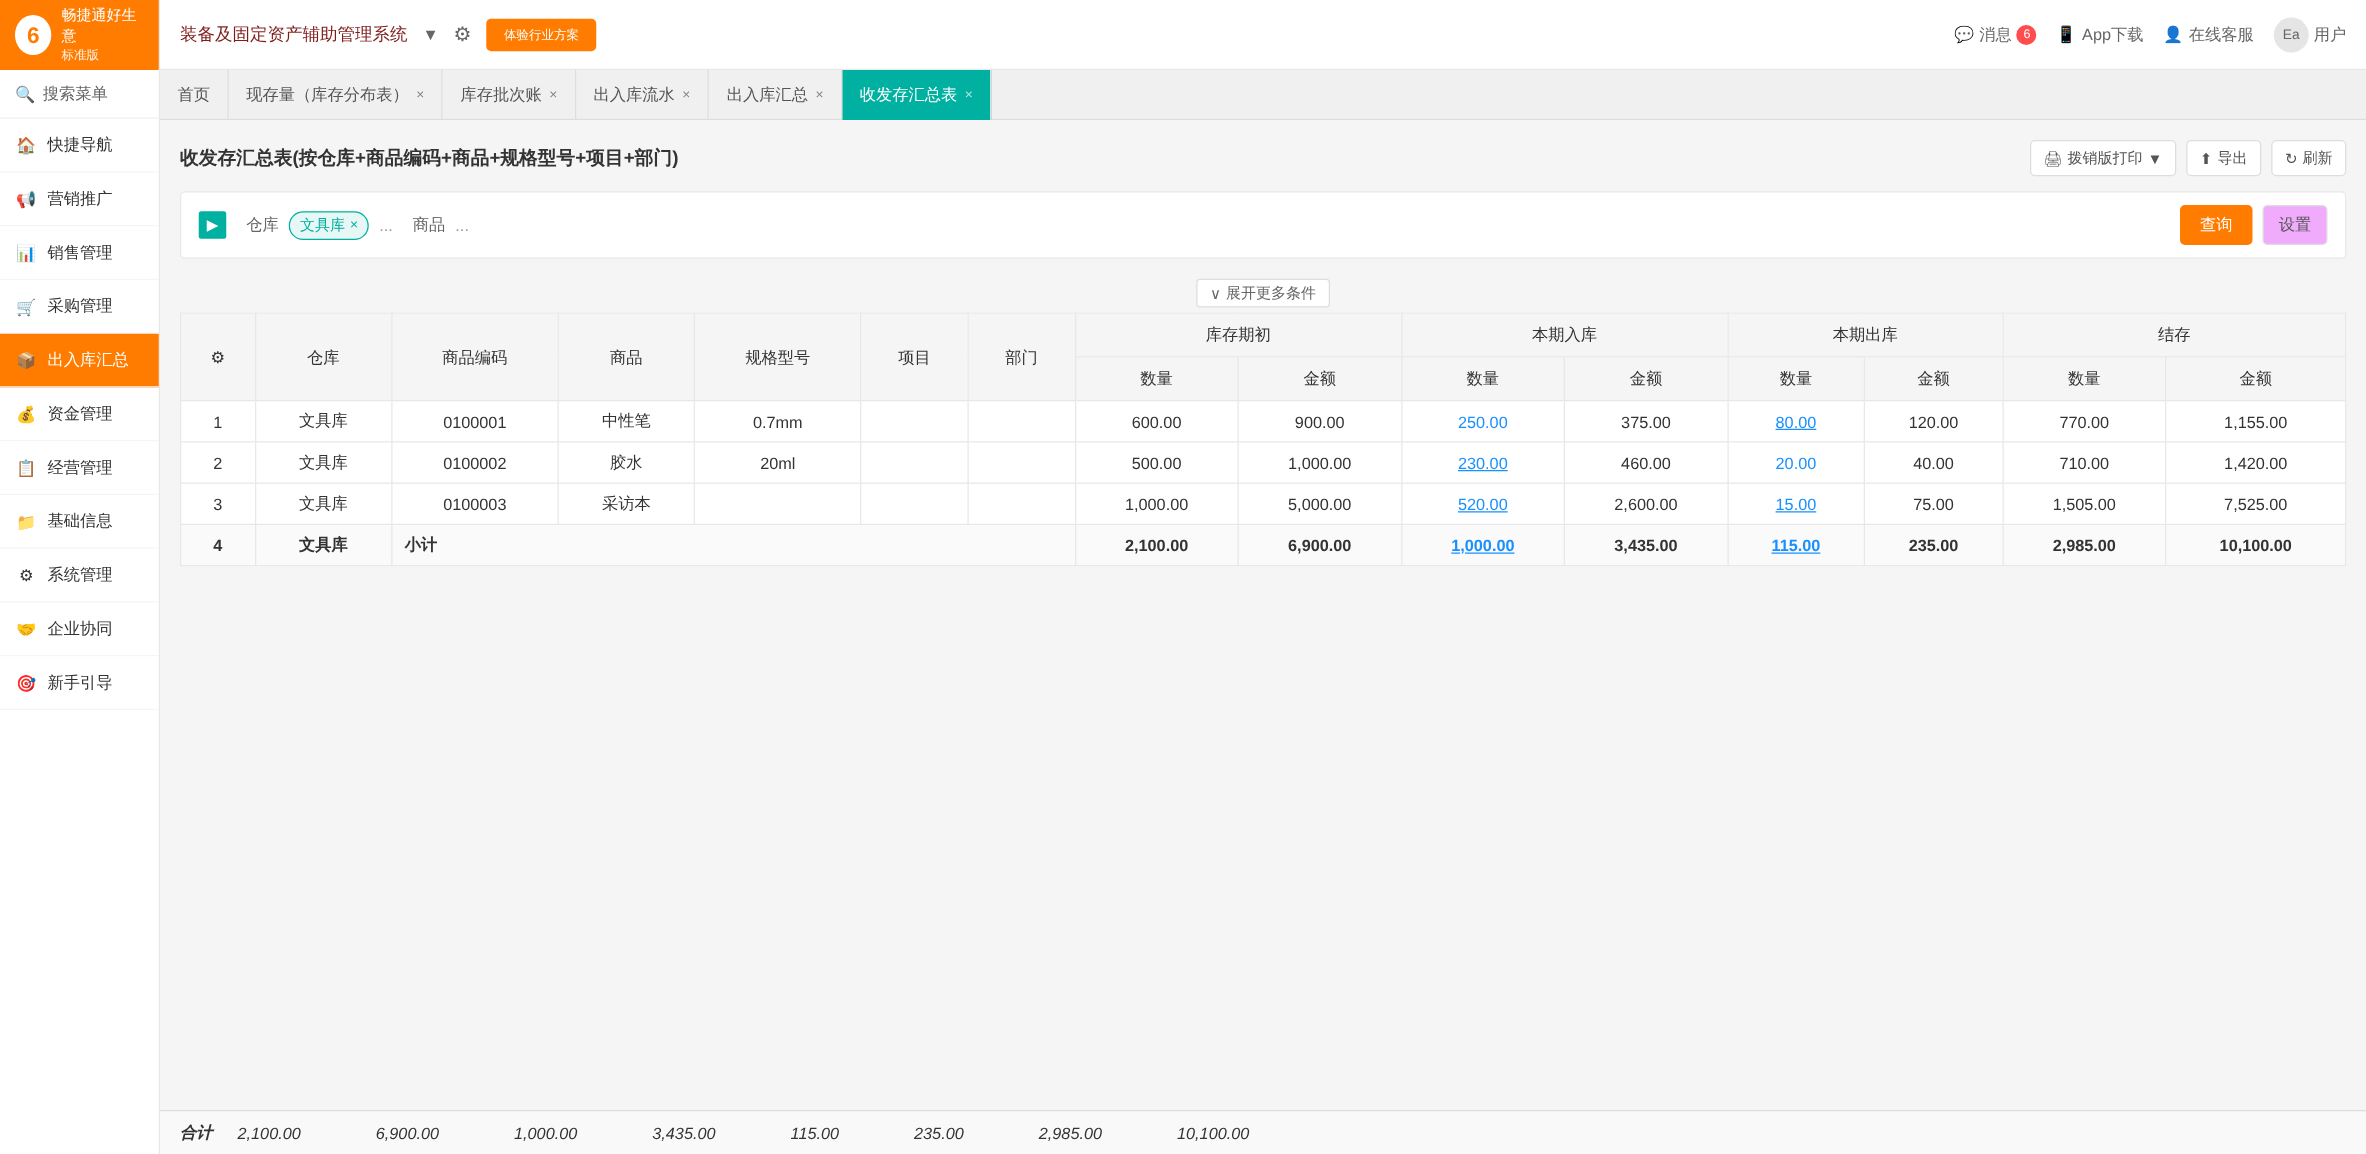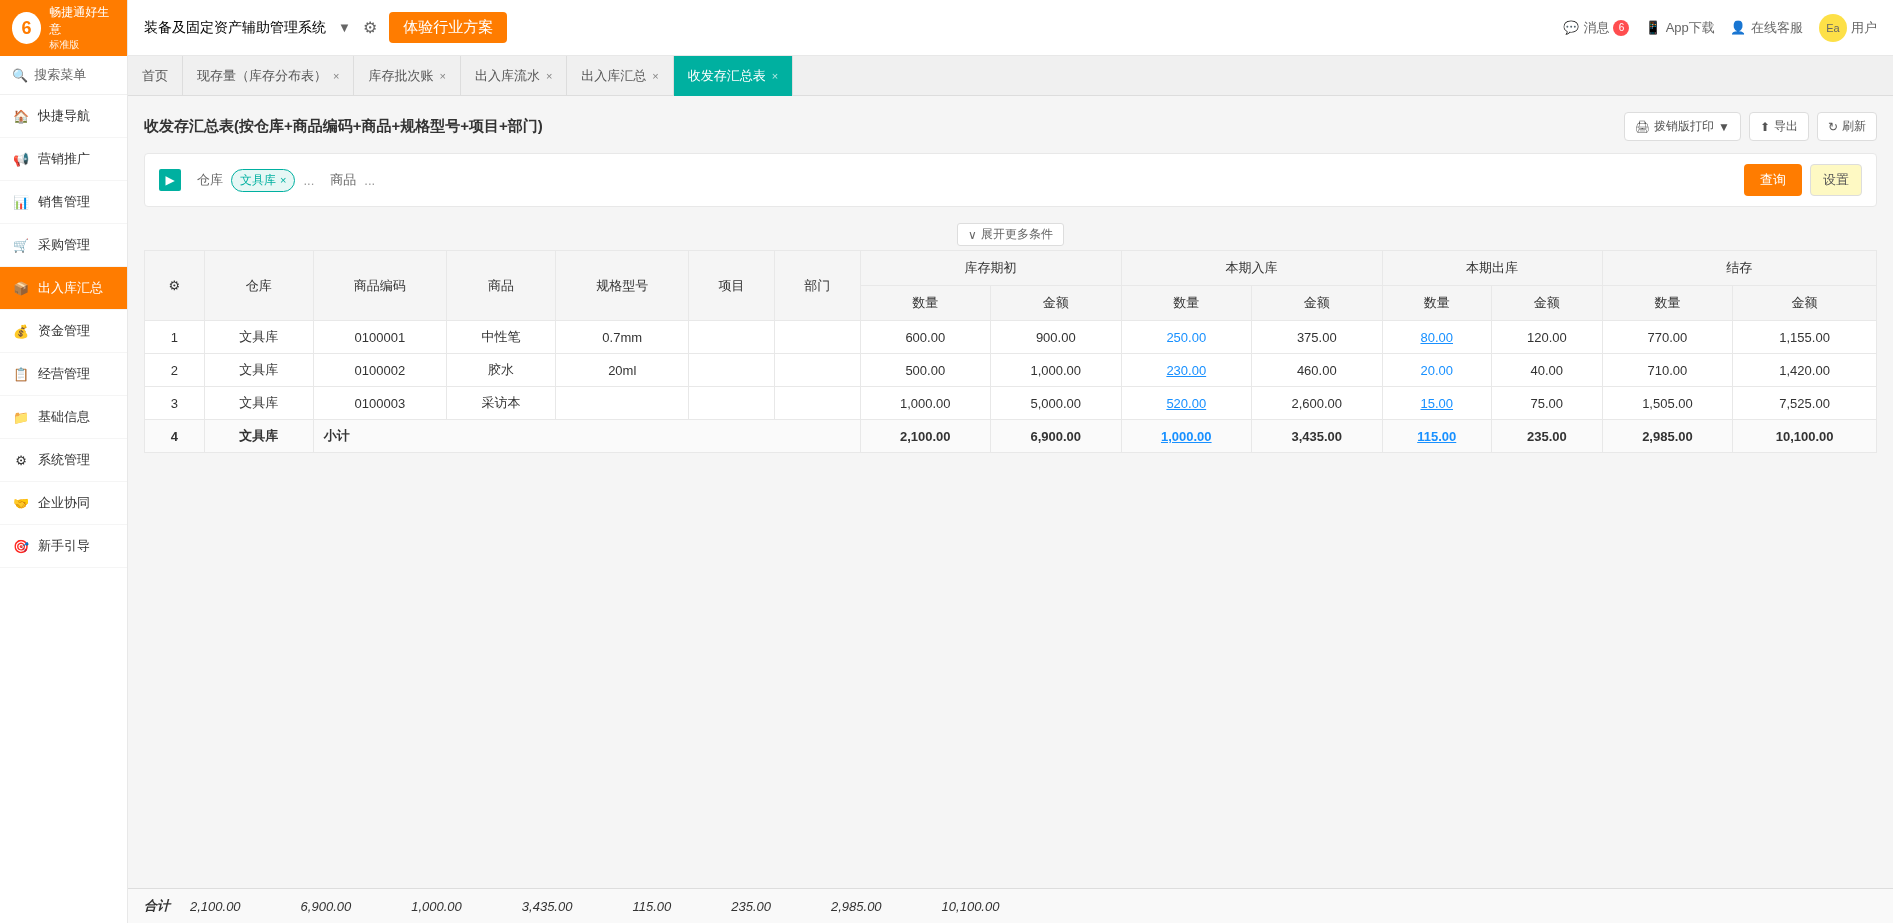--- a/index.html
+++ b/index.html
@@ -12,27 +12,27 @@
     .sidebar-logo-text { color: #fff; font-size: 12px; line-height: 1.4; }
     .sidebar-logo-text .sub { font-size: 10px; opacity: 0.9; }
     .sidebar-search { padding: 10px 12px; display: flex; align-items: center; gap: 6px; cursor: pointer; color: #666; font-size: 13px; border-bottom: 1px solid #f0f0f0; }
     .sidebar-item { padding: 12px 12px; display: flex; align-items: center; gap: 8px; cursor: pointer; color: #333; font-size: 13px; border-bottom: 1px solid #f5f5f5; }
     .sidebar-item.active { background: #ff7c00; color: #fff; }
     .sidebar-item .icon { width: 18px; height: 18px; display: flex; align-items: center; justify-content: center; flex-shrink: 0; }
 
     
     .header { position: fixed; left: 128px; top: 0; right: 0; height: 56px; background: #fff; border-bottom: 1px solid #e8e8e8; display: flex; align-items: center; justify-content: space-between; padding: 0 16px; z-index: 99; }
     .header-left { display: flex; align-items: center; gap: 12px; }
-    .header-system-name { font-size: 14px; color: #000000; }
+    .header-system-name { font-size: 14px; color: #7f1d1d; }
     .header-dropdown { display: flex; align-items: center; gap: 4px; color: #666; cursor: pointer; }
-    .header-trial-btn { background: #ff7c00; color: #fff; border: none; border-radius: 4px; padding: 6px 14px; cursor: pointer; font-size: 15px; }
+    .header-trial-btn { background: #ff7c00; color: #fff; border: none; border-radius: 4px; padding: 6px 14px; cursor: pointer; font-size: 10px; }
     .header-right { display: flex; align-items: center; gap: 16px; color: #666; font-size: 13px; }
     .header-right-item { display: flex; align-items: center; gap: 4px; cursor: pointer; }
     .badge { background: #ff4d4f; color: #fff; border-radius: 50%; width: 16px; height: 16px; font-size: 10px; display: flex; align-items: center; justify-content: center; }
-    .user-avatar { width: 28px; height: 28px; background: #fde047; border-radius: 50%; display: flex; align-items: center; justify-content: center; font-size: 11px; color: #666; }
+    .user-avatar { width: 28px; height: 28px; background: #e5e5e5; border-radius: 50%; display: flex; align-items: center; justify-content: center; font-size: 11px; color: #666; }
 
     
     .tab-bar { position: fixed; left: 128px; top: 56px; right: 0; height: 40px; background: #f0f0f0; display: flex; align-items: center; z-index: 98; border-bottom: 1px solid #ddd; }
     .tab-item { height: 40px; padding: 0 14px; display: flex; align-items: center; gap: 6px; cursor: pointer; font-size: 13px; color: #555; border-right: 1px solid #ddd; white-space: nowrap; }
     .tab-item.active { background: #00b0a0; color: #fff; }
     .tab-close { font-size: 11px; opacity: 0.7; cursor: pointer; }
 
     
     .main { margin-left: 128px; margin-top: 96px; padding: 16px; }
 
@@ -53,21 +53,21 @@
     .date-range { font-size: 11px; color: #999; margin-top: 2px; }
     .filter-tag { background: #e6f7f5; border: 1px solid #00b0a0; border-radius: 12px; padding: 2px 8px; display: flex; align-items: center; gap: 4px; font-size: 12px; color: #00b0a0; }
     .filter-tag .remove { cursor: pointer; font-size: 11px; }
     .filter-warehouse { display: flex; align-items: center; gap: 8px; }
     .filter-product { display: flex; align-items: center; gap: 8px; }
     .filter-ellipsis { color: #999; cursor: pointer; }
 
     .expand-row { display: flex; justify-content: center; padding: 4px; }
     .expand-btn { display: flex; align-items: center; gap: 4px; color: #666; font-size: 12px; cursor: pointer; border: 1px solid #ddd; border-radius: 3px; padding: 2px 10px; background: #fff; }
     .query-btn { background: #ff7c00; color: #fff; border: none; border-radius: 4px; padding: 6px 16px; cursor: pointer; font-size: 13px; }
-    .settings-btn { background: #fef9c3; color: #555; border: 1px solid #ddd; border-radius: 4px; padding: 6px 12px; cursor: pointer; font-size: 13px; }
+    .settings-btn { background: #f0abfc; color: #555; border: 1px solid #ddd; border-radius: 4px; padding: 6px 12px; cursor: pointer; font-size: 13px; }
 
     
     .data-table { width: 100%; border-collapse: collapse; background: #fff; border: 1px solid #e8e8e8; font-size: 13px; }
     .data-table th { background: #f5f5f5; border: 1px solid #e8e8e8; padding: 8px 10px; text-align: center; font-weight: normal; color: #333; white-space: nowrap; }
     .data-table td { border: 1px solid #e8e8e8; padding: 7px 10px; text-align: center; color: #333; }
     .data-table .subtotal-row td { font-weight: bold; background: #fafafa; }
     .data-table .number-link { color: #1890ff; cursor: pointer; text-decoration: underline; }
 
     
     .settings-icon-cell { background: #f5f5f5; border: 1px solid #e8e8e8; padding: 8px; text-align: center; cursor: pointer; }

